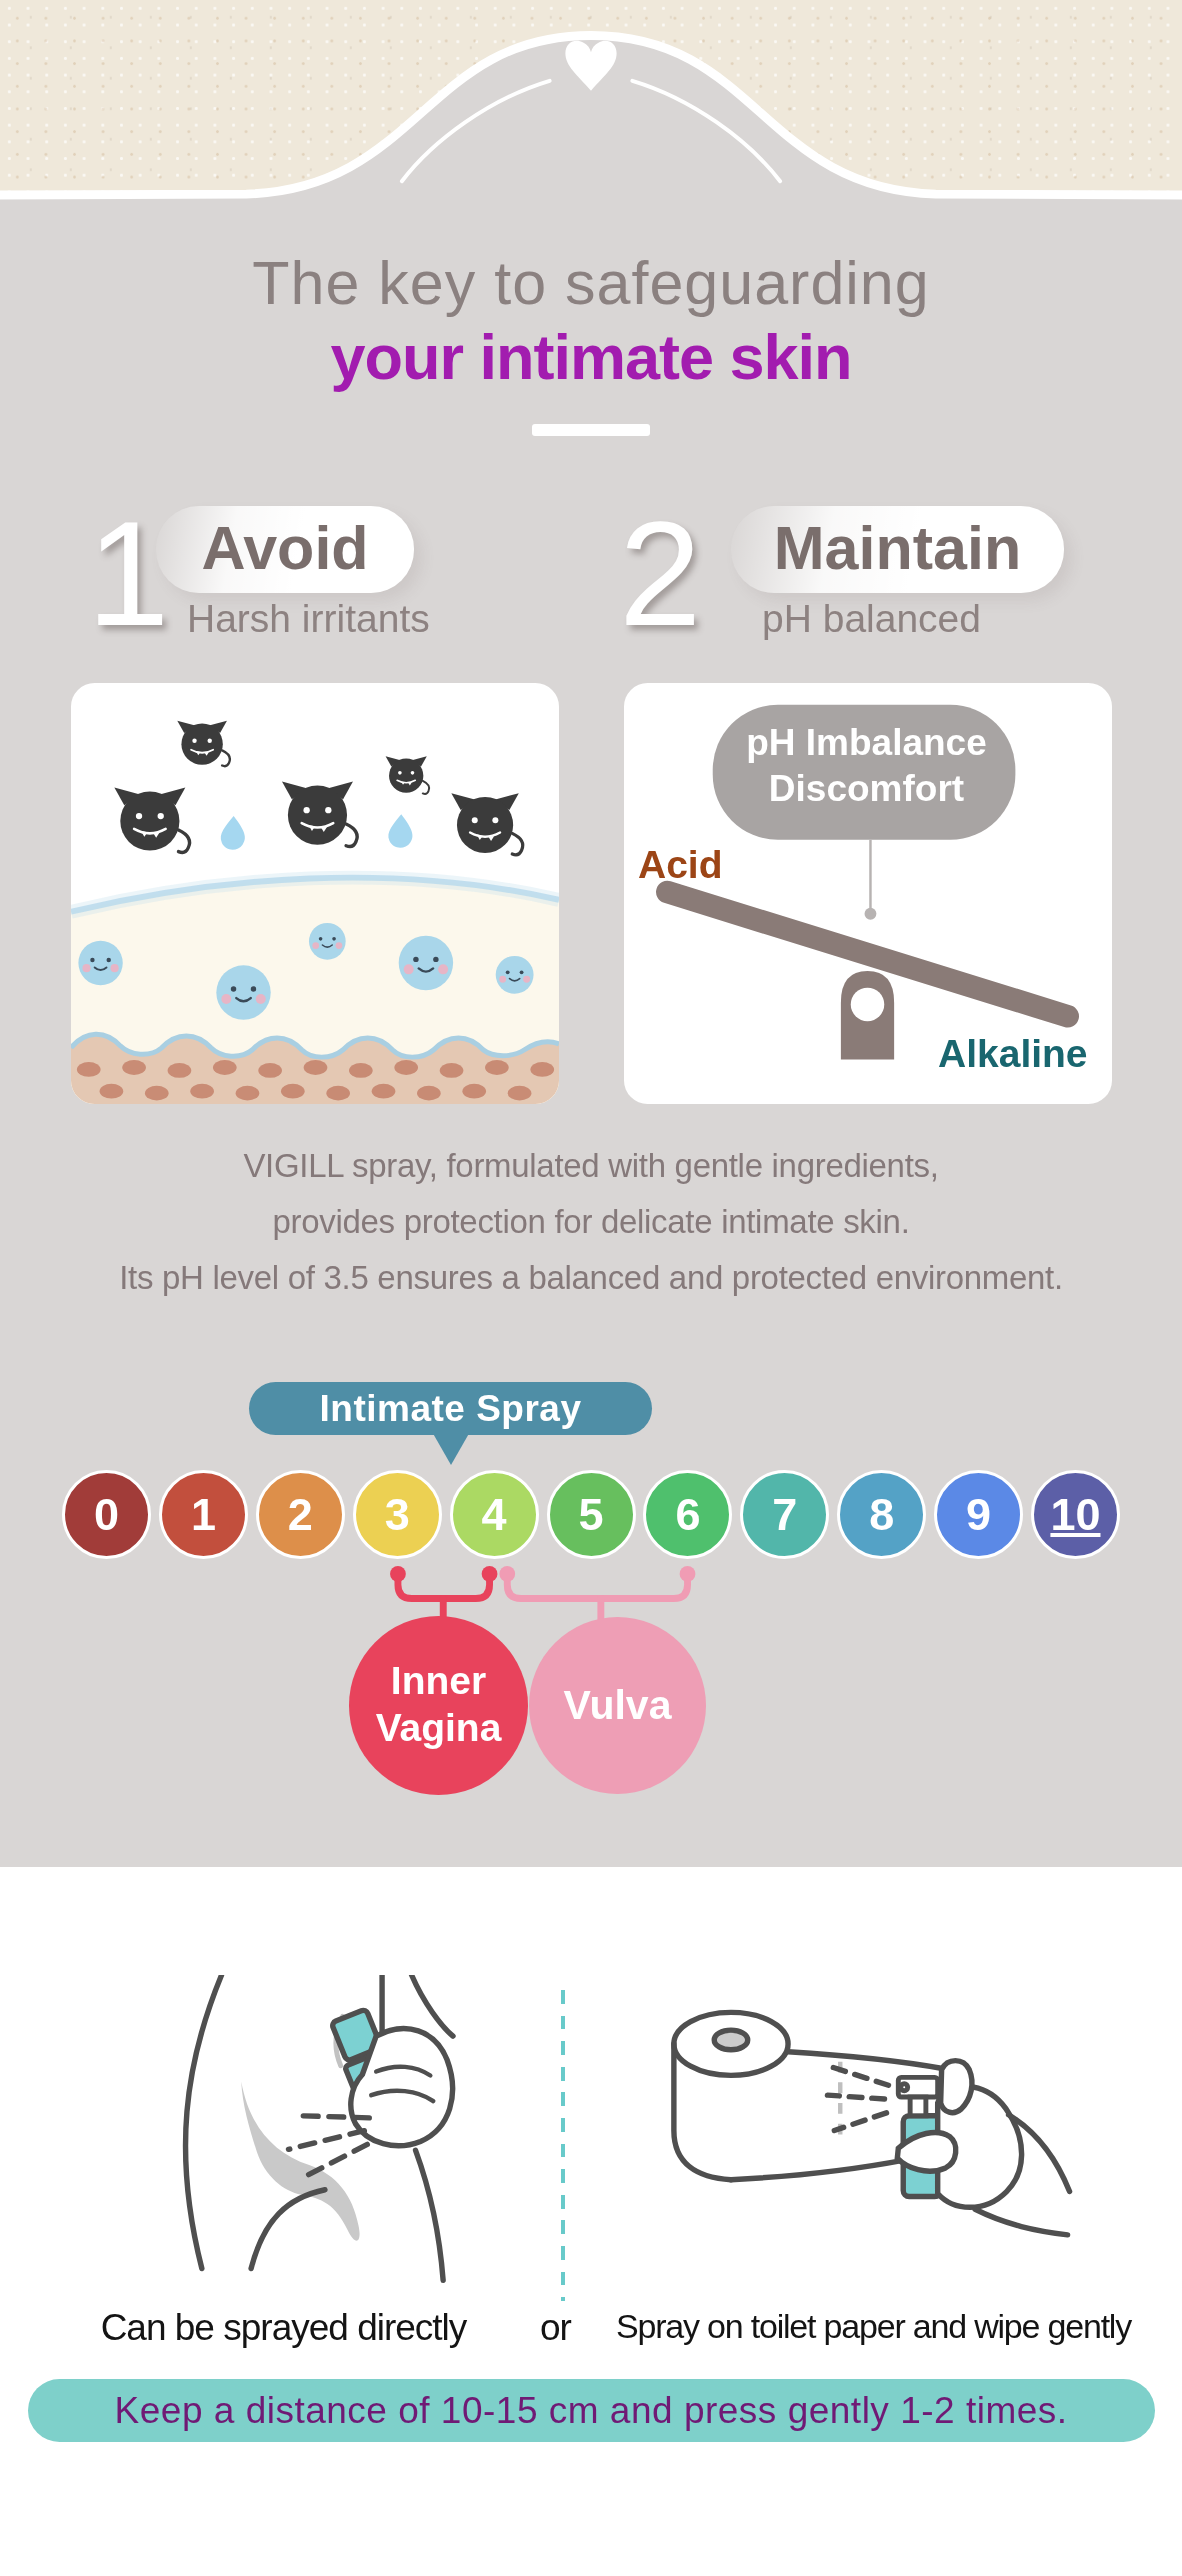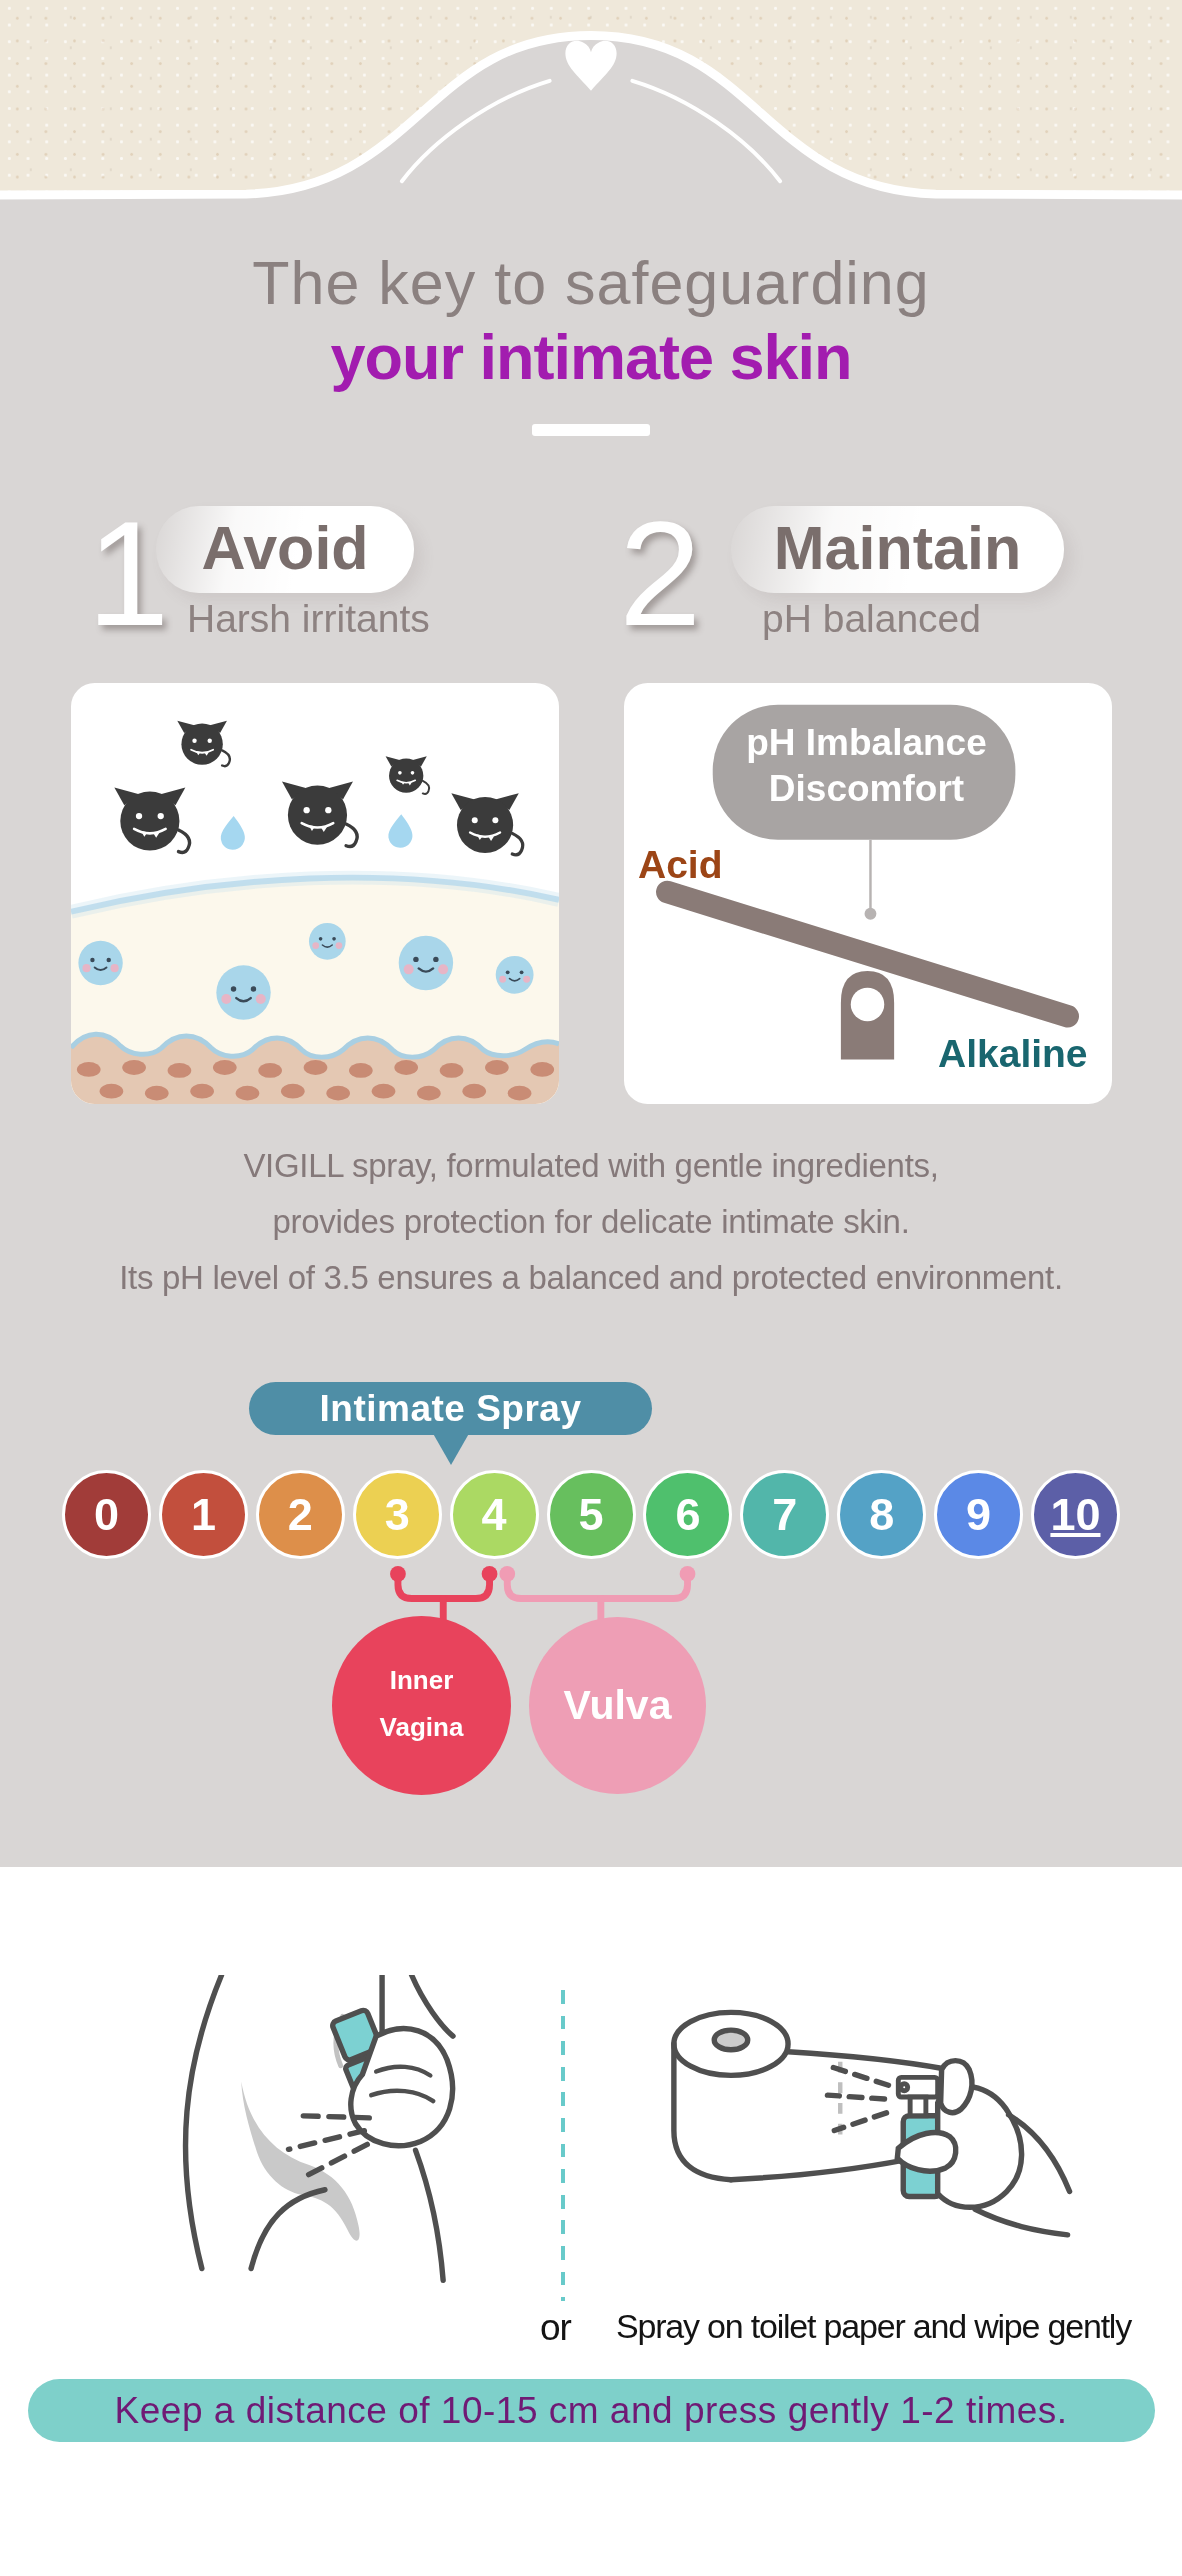--- a/index.html
+++ b/index.html
@@ -67,21 +67,21 @@
   .callout-tail { position:absolute; left:431px; top:1430px; width:0; height:0;
             border-left:20.7px solid transparent; border-right:20.7px solid transparent;
             border-top:35px solid #4f8ea6; }
   .ph-row { position:absolute; left:0; top:1470px; width:1182px; display:flex;
             justify-content:center; gap:7.9px; }
   .ph-circle { width:89px; height:89px; border-radius:50%; border:3.9px solid #ffffff;
             color:#fff; font-size:45px; font-weight:700; display:flex;
             align-items:center; justify-content:center; }
   .bracket-svg { position:absolute; left:0; top:1561px; }
   .range-circle { position:absolute; border-radius:50%; color:#fff; text-align:center; font-weight:700; }
-  #range-inner { left:332px; top:1616px; width:179px; height:179px; font-size:26px; line-height:47px; padding-top:41px; }
+  #range-inner { left:349px; top:1616px; width:179px; height:179px; font-size:39px; line-height:47px; padding-top:41px; }
   #range-vulva { left:529px; top:1617px; width:177px; height:177px; font-size:41px; line-height:177px; }
 
   
   .illus-svg { position:absolute; }
   #illus-body   { left:128px; top:1975px; }
   #illus-paper  { left:640px; top:1975px; }
   .divider { position:absolute; left:561px; top:1990px; width:3.9px; height:311px;
             background:repeating-linear-gradient(180deg, #68caca 0 13.8px, transparent 13.8px 25.6px); }
   .caption { position:absolute; top:2307px; font-size:37px; color:#141414; text-align:center; letter-spacing:-1px; }
   #caption-left  { left:79px;  width:409px; }
@@ -316,18 +316,19 @@
       <path d="M306,120 C330,106 358,114 374,140 C392,168 392,200 372,220 C350,242 318,240 302,222 L302,130 Z"></path>
       <path d="M306,96 C312,84 328,84 334,96 C340,110 336,126 326,136 C318,143 308,140 305,130 Z"></path>
       <path d="M262,176 C280,160 302,156 314,164 C324,172 322,190 310,196 C292,204 270,196 261,186 Z"></path>
     </g>
     <g stroke="#4f4f4f" stroke-width="5.5" fill="none" stroke-linecap="round">
       <path d="M374,142 C404,160 424,190 436,220"></path>
       <path d="M340,238 C372,254 402,260 434,264"></path>
     </g>
   </svg>
 
+  <div class="caption" id="caption-left">Can be sprayed directly</div>
   <div class="caption" id="caption-or">or</div>
   <div class="caption" id="caption-right">Spray on toilet paper and wipe gently</div>
   <div class="banner" style="background: rgb(126, 208, 202);">Keep a distance of 10-15 cm and press gently 1-2 times.</div>
 
 </div>
 
 
 </body></html>

